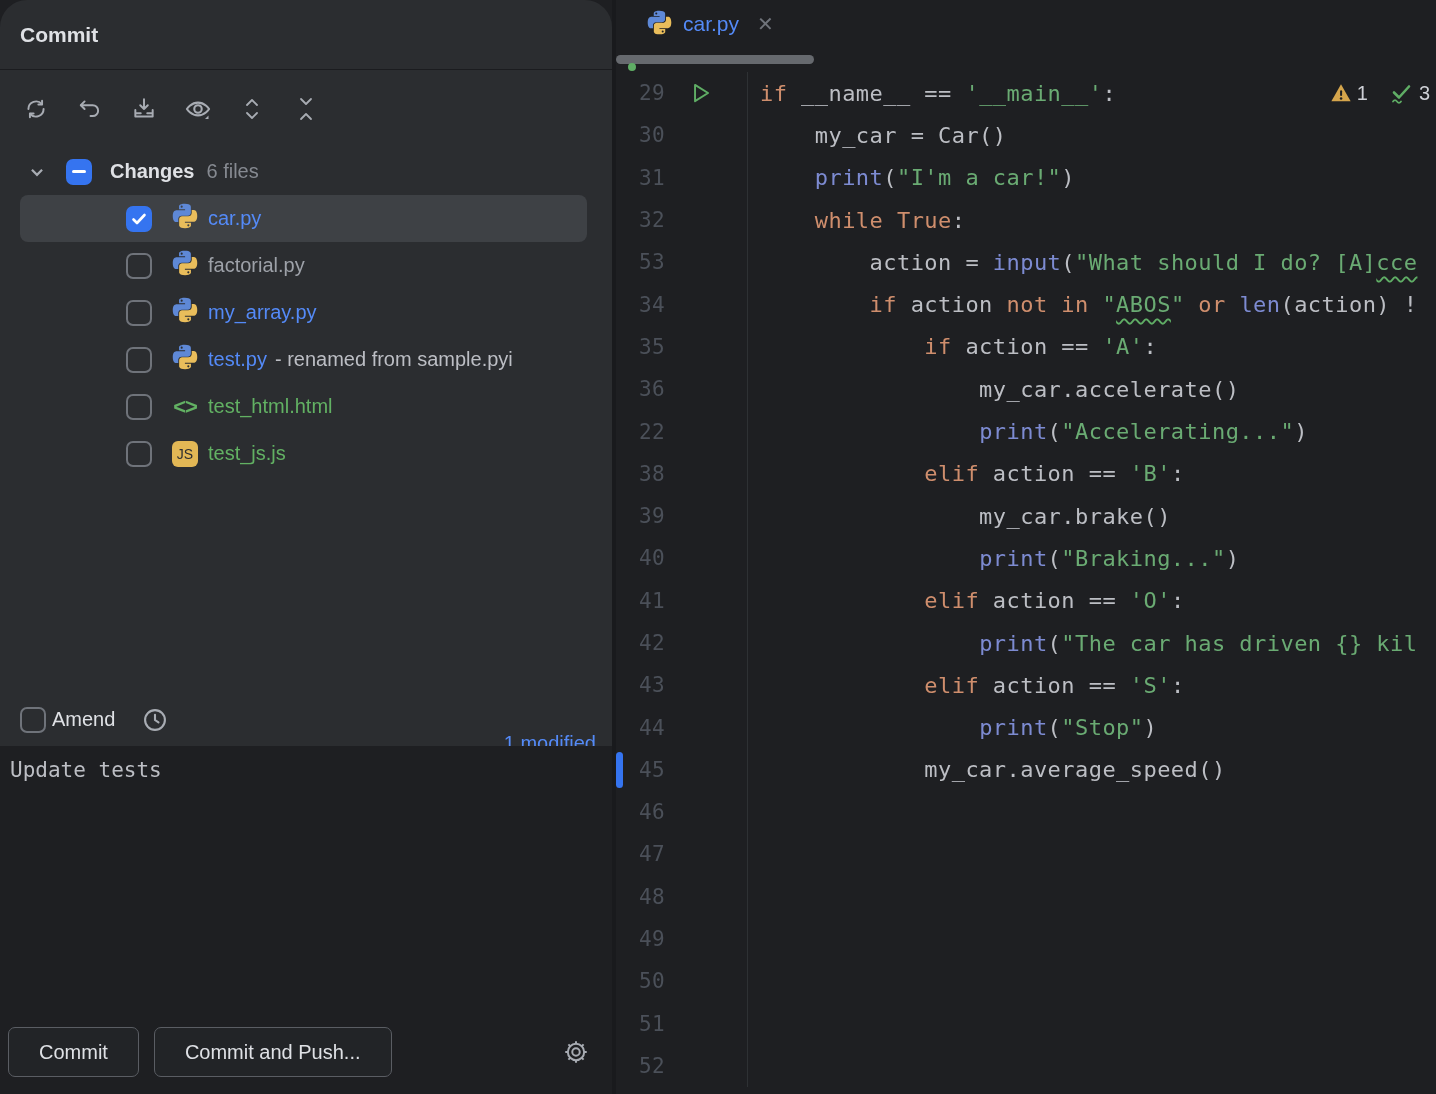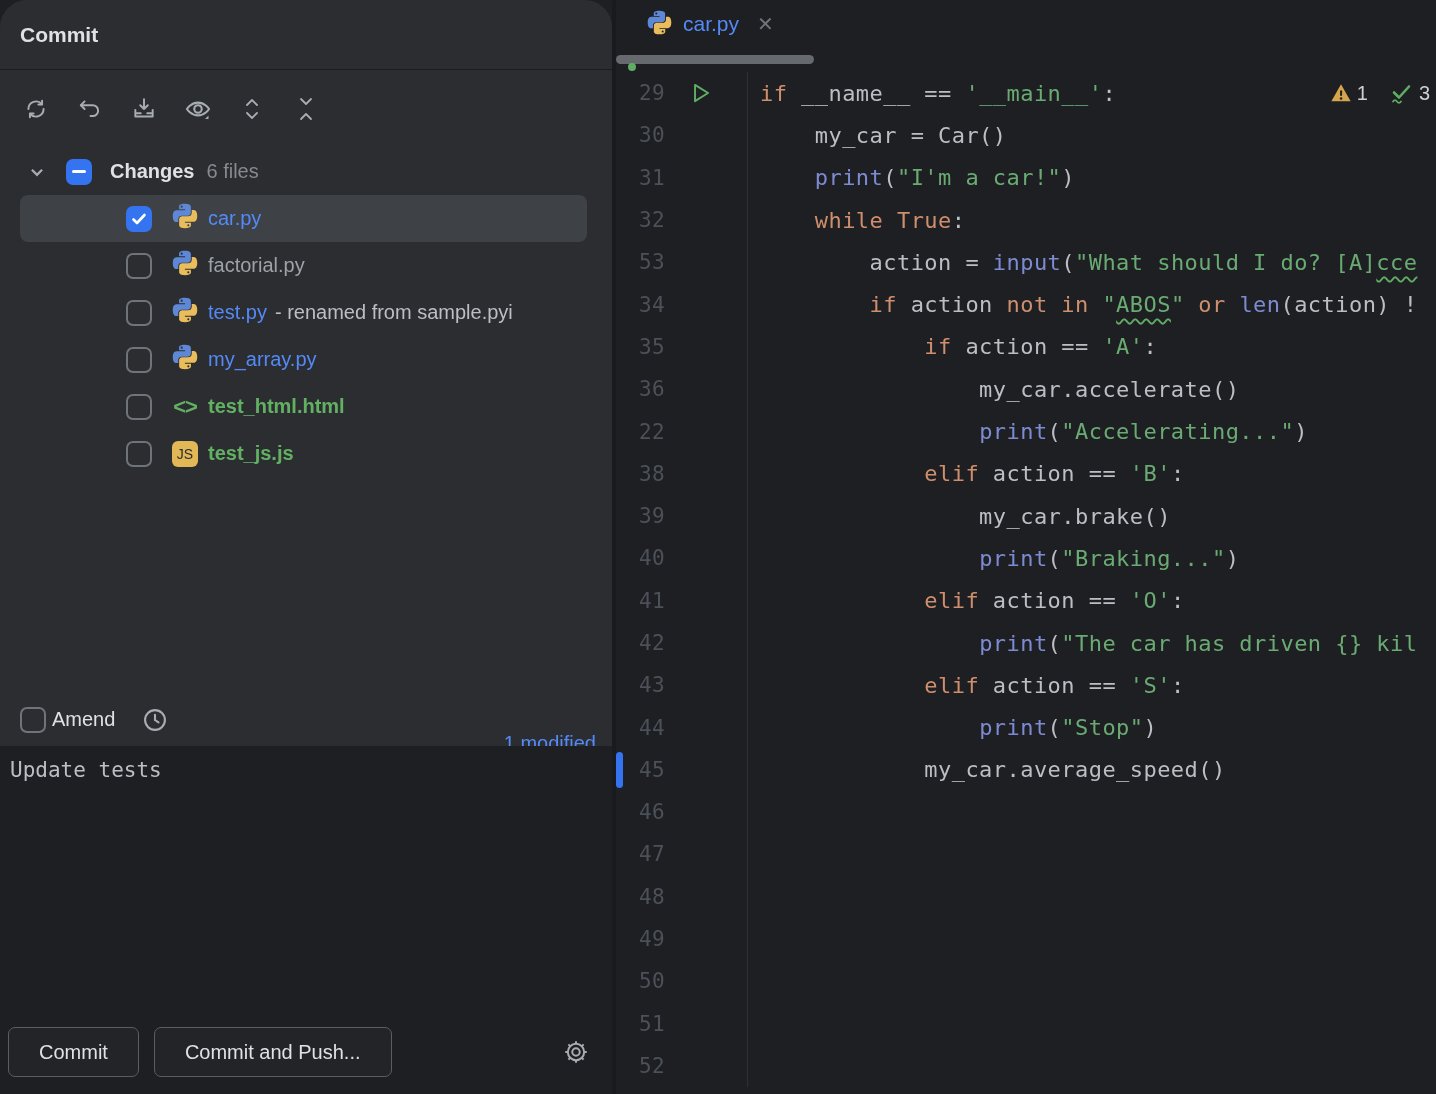--- a/index.html
+++ b/index.html
@@ -32,21 +32,21 @@
     display:flex;align-items:center;justify-content:center;background:transparent;}
   .cb.on{background:var(--accent);border-color:var(--accent);}
   .cb.mixed{background:var(--accent);border-color:var(--accent);}
   .cb .minus{width:14px;height:3px;border-radius:2px;background:#fff;}
   .group-label{font-weight:bold;margin-left:18px;}
   .group-count{color:var(--text-faint);margin-left:12px;}
   .file-row{padding-left:106px;margin:0 25px 0 20px;border-radius:8px;}
   .file-row.selected{background:var(--row-sel);}
   .file-ico{width:28px;height:28px;margin-left:19px;display:flex;align-items:center;justify-content:center;flex:none;}
   .file-label{margin-left:9px;white-space:nowrap;}
-  .c-blue{color:var(--blue);} .c-gray{color:var(--text-dim);} .c-green{color:var(--green);font-weight:bold;}
+  .c-blue{color:var(--blue);} .c-gray{color:var(--text-dim);} .c-green{color:var(--green);}
   .file-suffix{color:var(--code-default);margin-left:8px;white-space:nowrap;}
   .ico-html{color:var(--green);font-weight:bold;font-size:22px;letter-spacing:-1px;}
   .ico-js{width:26px;height:26px;border-radius:6px;background:#E2B755;color:#2B2D30;
     font-weight:normal;font-size:14px;display:flex;align-items:center;justify-content:center;}
 
   .amend-row{height:52px;display:flex;align-items:center;padding:0 16px 0 20px;font-size:20px;}
   .amend-label{margin-left:6px;}
   .clock{width:28px;height:28px;margin-left:26px;}
   .clock svg{stroke:var(--icon-stroke);fill:none;stroke-width:1.8;stroke-linecap:round;}
   .modified-link{margin-left:auto;color:var(--blue);margin-top:47px;}
@@ -175,32 +175,32 @@
             <span class="file-label c-gray">factorial.py</span>
           </div>
           <div class="tree-row file-row">
             <span class="cb"></span>
             <span class="file-ico">
               <span class="pysvg"><svg width="28" height="28" viewBox="0 0 32 32">
                   <path fill="#5E88D6" d="M15.9 2c-7.1 0-6.7 3.1-6.7 3.1v3.2h6.9v1H6.5S2 8.8 2 16c0 7.2 3.9 6.9 3.9 6.9h2.4v-3.3s-.1-4 3.9-4h6.7s3.8.1 3.8-3.7V5.7S23.4 2 15.9 2zm-3.7 2.1a1.2 1.2 0 1 1 0 2.4 1.2 1.2 0 0 1 0-2.4z"></path>
                   <path fill="#E9BD5B" d="M16.1 30c7.1 0 6.7-3.1 6.7-3.1v-3.2h-6.9v-1h9.6S30 23.2 30 16c0-7.2-3.9-6.9-3.9-6.9h-2.4v3.3s.1 4-3.9 4h-6.7s-3.8-.1-3.8 3.7v6.2S8.6 30 16.1 30zm3.7-2.1a1.2 1.2 0 1 1 0-2.4 1.2 1.2 0 0 1 0 2.4z"></path>
                 </svg></span>
             </span>
-            <span class="file-label c-blue">test.py</span>
-            <span class="file-suffix">- renamed from sample.pyi</span>
+            <span class="file-label c-blue">my_array.py</span>
           </div>
           <div class="tree-row file-row">
             <span class="cb"></span>
             <span class="file-ico">
               <span class="pysvg"><svg width="28" height="28" viewBox="0 0 32 32">
                   <path fill="#5E88D6" d="M15.9 2c-7.1 0-6.7 3.1-6.7 3.1v3.2h6.9v1H6.5S2 8.8 2 16c0 7.2 3.9 6.9 3.9 6.9h2.4v-3.3s-.1-4 3.9-4h6.7s3.8.1 3.8-3.7V5.7S23.4 2 15.9 2zm-3.7 2.1a1.2 1.2 0 1 1 0 2.4 1.2 1.2 0 0 1 0-2.4z"></path>
                   <path fill="#E9BD5B" d="M16.1 30c7.1 0 6.7-3.1 6.7-3.1v-3.2h-6.9v-1h9.6S30 23.2 30 16c0-7.2-3.9-6.9-3.9-6.9h-2.4v3.3s.1 4-3.9 4h-6.7s-3.8-.1-3.8 3.7v6.2S8.6 30 16.1 30zm3.7-2.1a1.2 1.2 0 1 1 0-2.4 1.2 1.2 0 0 1 0 2.4z"></path>
                 </svg></span>
             </span>
-            <span class="file-label c-blue">my_array.py</span>
+            <span class="file-label c-blue">test.py</span>
+            <span class="file-suffix">- renamed from sample.pyi</span>
           </div>
           <div class="tree-row file-row">
             <span class="cb"></span>
             <span class="file-ico">
               <span class="ico-html">&lt;&gt;</span>
             </span>
             <span class="file-label c-green">test_html.html</span>
           </div>
           <div class="tree-row file-row">
             <span class="cb"></span>

